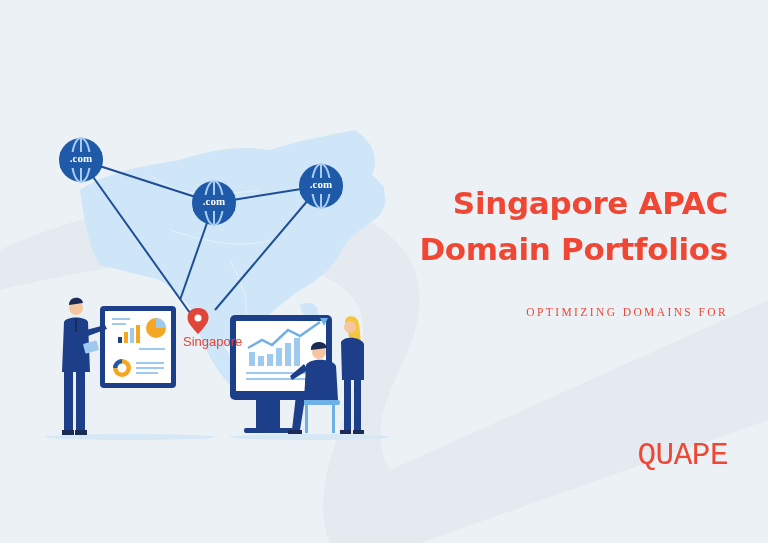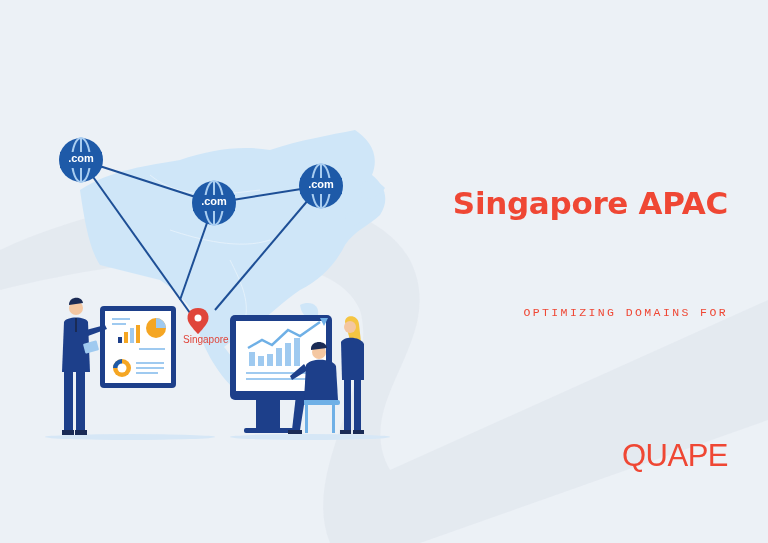--- a/index.html
+++ b/index.html
@@ -13,36 +13,36 @@
   .title {
     position: absolute; right: 40px; top: 180px;
     text-align: right; color: #ef4734;
     font-family: "DejaVu Sans", sans-serif; font-weight: bold;
     font-size: 31px; line-height: 46px; letter-spacing: -0.3px;
     margin: 0;
   }
   .subtitle {
     position: absolute; right: 40px; top: 302px;
     text-align: right; color: #ef4734;
-    font-family: Liberation Mono, monospace;
+    font-family: Liberation Serif, serif;
     font-size: 11.5px; line-height: 21px; letter-spacing: 2.4px;
   }
   .logo {
     position: absolute; right: 40px; top: 438px;
-    color: #ef4734; font-family: Liberation Sans, sans-serif;
+    color: #ef4734; font-family: Liberation Mono, monospace;
     font-size: 31px; letter-spacing: -0.5px; line-height: 36px;
   }
   .singapore-label {
     position: absolute; left: 183px; top: 334px;
-    font-size: 10px; color: #e0453a;
+    font-size: 13px; color: #e0453a;
     font-family: "Liberation Sans", sans-serif;
     text-align: center;
   }
   .com-label {
-    position: absolute; font-family: Liberation Sans, sans-serif; font-weight: bold;
+    position: absolute; font-family: Liberation Serif, serif; font-weight: bold;
     color: #ffffff; font-size: 11px; text-align: center; width: 50px;
   }
 </style>
 </head>
 <body>
 
 <svg class="bg-swoosh" viewBox="0 0 768 543">
   <path d="M 0 250 C 150 180, 360 170, 410 260 C 450 340, 350 400, 390 470 L 768 300 L 768 420 L 420 543 L 330 543 C 300 470, 380 380, 360 310 C 330 240, 160 250, 0 290 Z" fill="#e3e9f0" opacity="0.9"></path>
 </svg>
 
@@ -171,19 +171,20 @@
 </svg>
 
 <div class="com-label" style="left:56px; top:152px;">.com</div>
 <div class="com-label" style="left:189px; top:195px;">.com</div>
 <div class="com-label" style="left:296px; top:178px;">.com</div>
 
 <div class="singapore-label">Singapore</div>
 
 <h1 class="title">
   <span>Singapore APAC</span><br>
+  <span>Domain Portfolios</span>
 </h1>
 
 <div class="subtitle">
   <span>OPTIMIZING DOMAINS FOR</span><br>
 </div>
 
 <div class="logo">QUAPE</div>
 
 </body></html>

